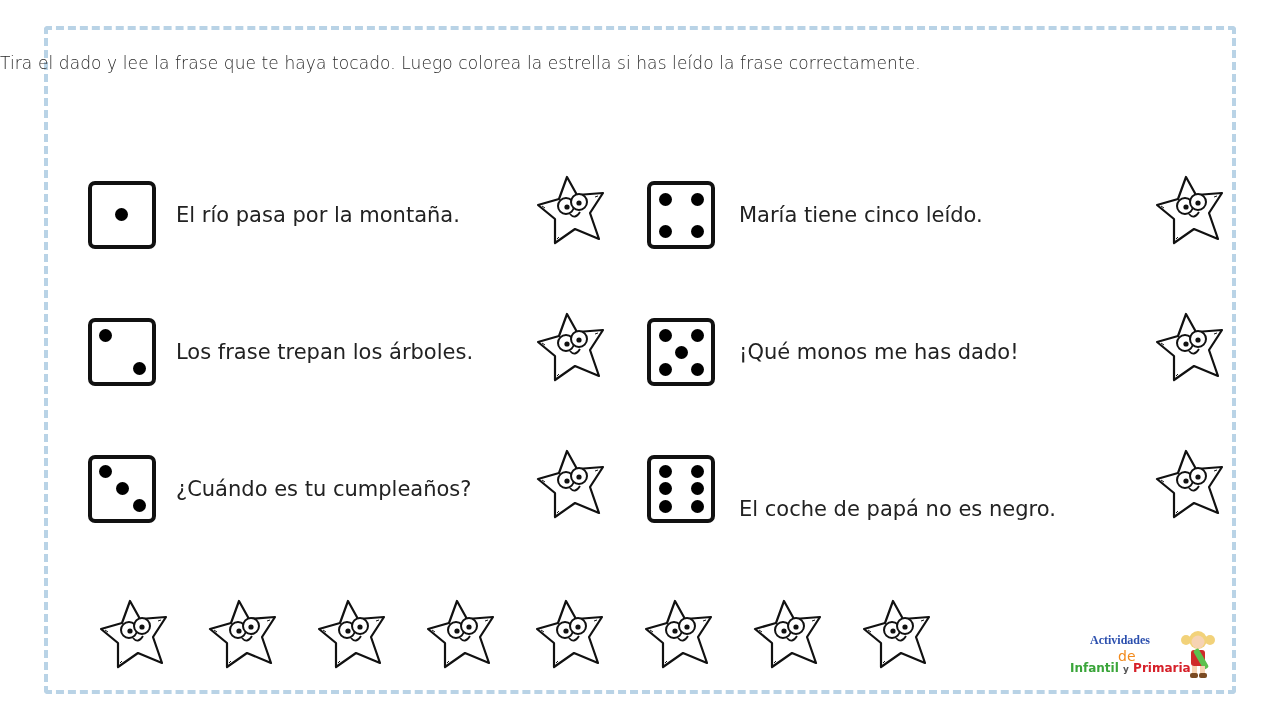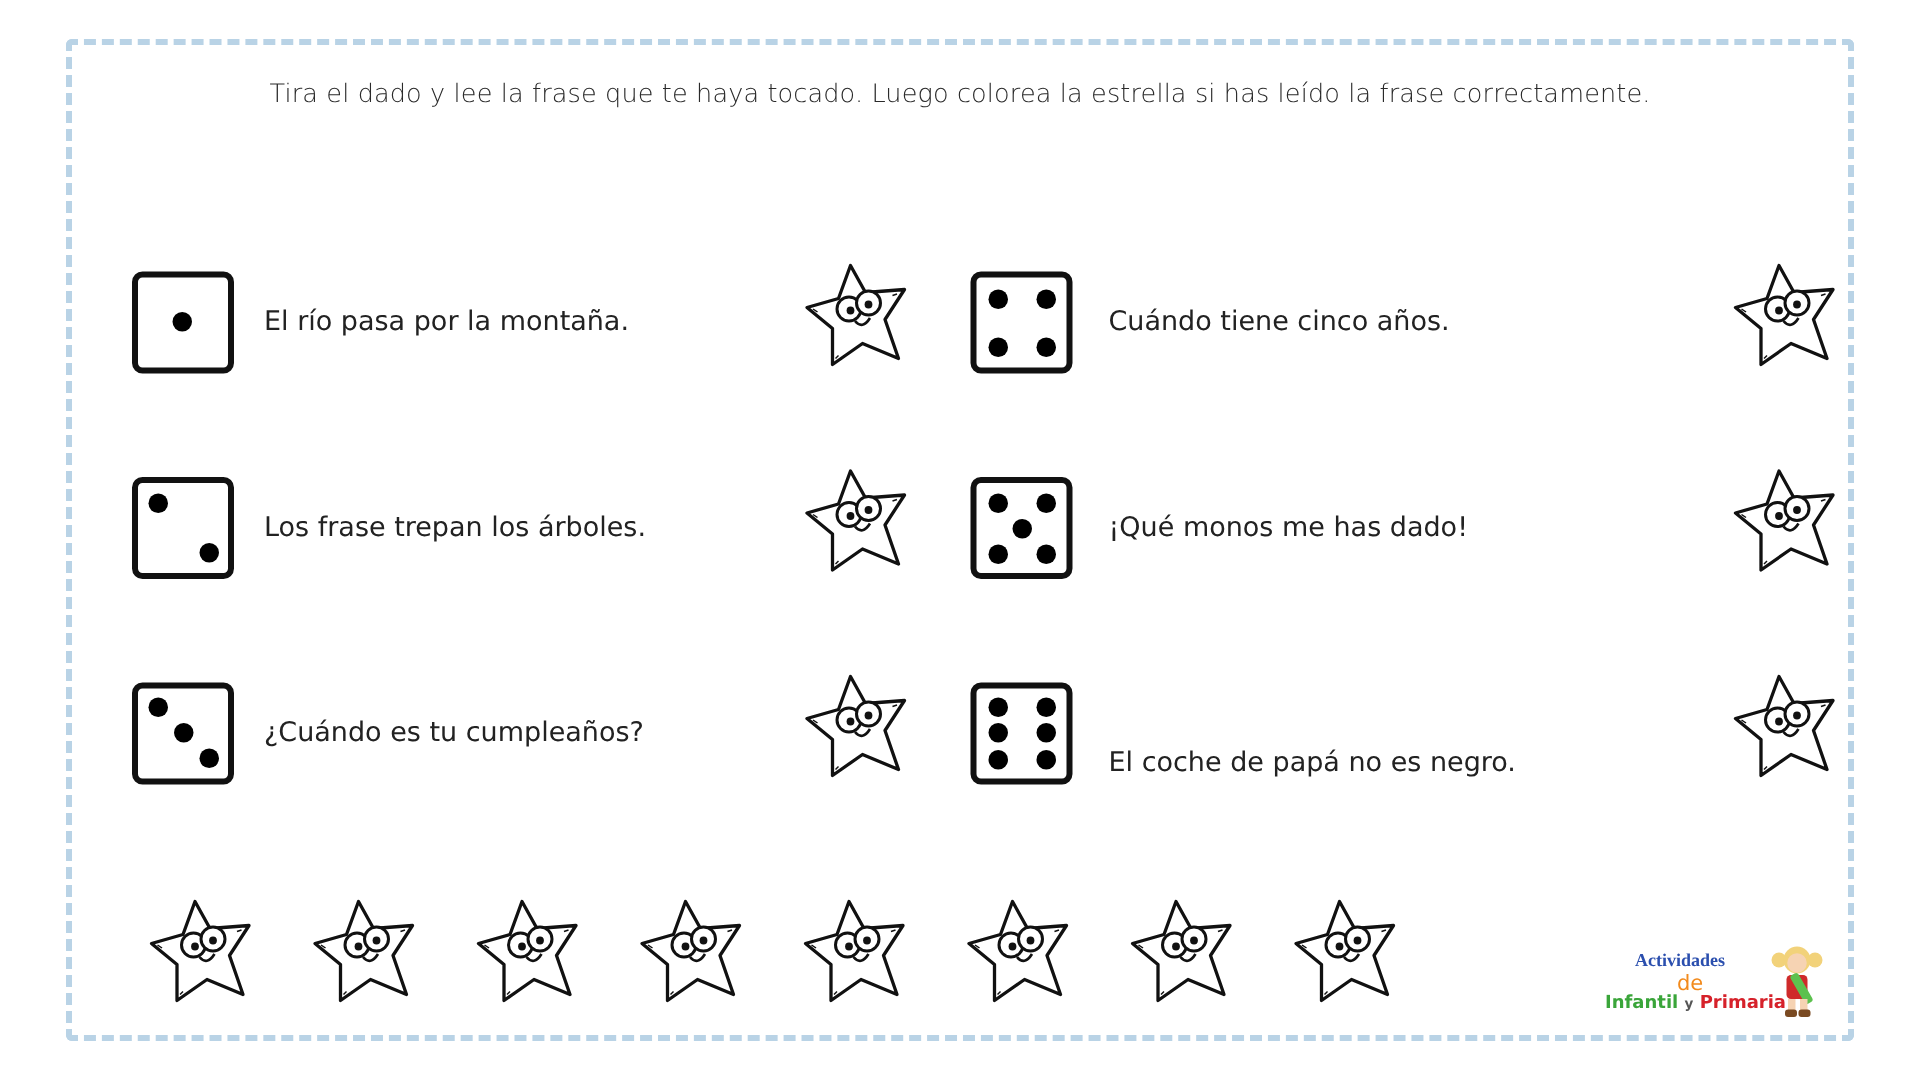--- a/index.html
+++ b/index.html
@@ -1,25 +1,25 @@
 <!DOCTYPE html>
 <html><head>
 <meta charset="utf-8">
 <style>
   html, body { margin:0; padding:0; }
   body { width:1280px; height:720px; background:#ffffff; position:relative; overflow:hidden;
          font-family:"DejaVu Sans", sans-serif; color:#222; }
   .frame { position:absolute; left:44px; top:26px; width:1192px; height:668px;
            border:4px dashed #b9d3e6; border-radius:4px; box-sizing:border-box; }
-  .instructions { position:absolute; left:0; width:1280px; top:50px; text-align:center;
+  .instructions { position:absolute; left:0; width:1280px; top:50px; text-align:left;
                   font-size:17px; line-height:26px; color:#2a2a2a; font-weight:300; letter-spacing:0.1px; }
   .instructions div { white-space:nowrap; }
   .die { position:absolute; width:68px; height:68px; border:4px solid #111; border-radius:7px; box-sizing:border-box; }
   .pip { position:absolute; width:13px; height:13px; border-radius:50%; background:#000; }
-  .sentence { position:absolute; font-size:18px; color:#222; white-space:nowrap; line-height:26px;text-align:right; }
+  .sentence { position:absolute; font-size:21px; color:#222; white-space:nowrap; line-height:26px;text-align:right; }
   .star { position:absolute; width:72px; height:74px; }
   .logo { position:absolute; left:1068px; top:628px; width:160px; height:56px; }
   .logo .l1 { position:absolute; left:22px; top:5px; font-weight:bold; font-size:12px; color:#2b4fae;font-family:Liberation Serif, serif; }
   .logo .l2 { position:absolute; left:50px; top:20px; font-weight:normal; font-size:14px; color:#f28a1c; }
   .logo .l3 { position:absolute; left:2px; top:33px; font-weight:bold; font-size:12px; white-space:nowrap; }
   .logo .l3 .g { color:#3aa53a; } .logo .l3 .y { color:#555; font-size:9px; } .logo .l3 .r { color:#d6212a; }
   .girl { position:absolute; left:112px; top:0px; width:36px; height:52px; }
 </style>
 </head>
 <body>
@@ -47,21 +47,21 @@
   <span class="pip" style="left:41px;top:40px;"></span>
 </div>
 <div class="sentence" style="left:176px;top:476px;">¿Cuándo es tu cumpleaños?</div>
 
 <div class="die" style="left:647px;top:181px;">
   <span class="pip" style="left:8px;top:8px;"></span>
   <span class="pip" style="left:40px;top:8px;"></span>
   <span class="pip" style="left:8px;top:40px;"></span>
   <span class="pip" style="left:40px;top:40px;"></span>
 </div>
-<div class="sentence" style="left:739px;top:202px;">Cuándo tiene cinco años.</div>
+<div class="sentence" style="left:739px;top:202px;">María tiene cinco leído.</div>
 
 <div class="die" style="left:647px;top:318px;">
   <span class="pip" style="left:8px;top:7px;"></span>
   <span class="pip" style="left:40px;top:7px;"></span>
   <span class="pip" style="left:24px;top:24px;"></span>
   <span class="pip" style="left:8px;top:41px;"></span>
   <span class="pip" style="left:40px;top:41px;"></span>
 </div>
 <div class="sentence" style="left:739px;top:339px;">¡Qué monos me has dado!</div>
 

